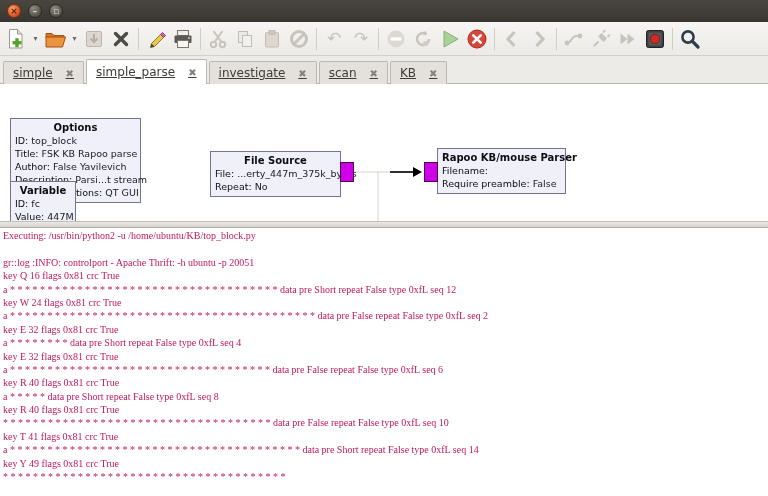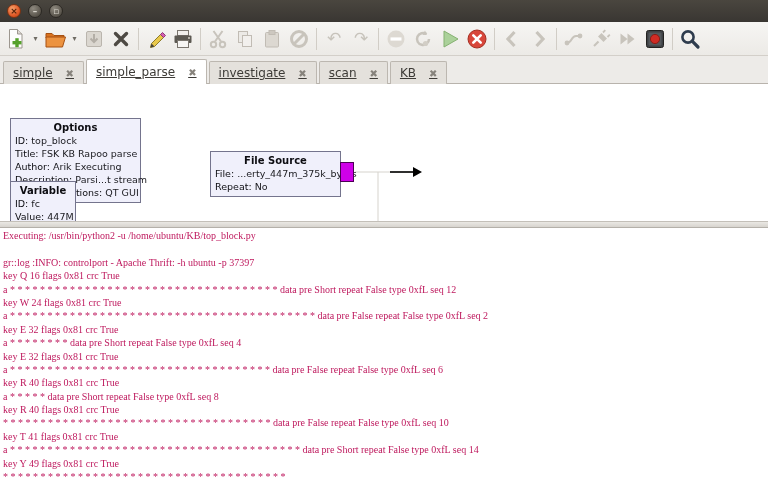--- a/index.html
+++ b/index.html
@@ -265,47 +265,53 @@
       <line x1="355" y1="88" x2="421" y2="88" stroke="#d6d3cd" stroke-width="1"></line>
       <line x1="378" y1="88" x2="378" y2="137" stroke="#d6d3cd" stroke-width="1"></line>
       <line x1="390" y1="88" x2="413" y2="88" stroke="#000" stroke-width="1.6"></line>
       <polygon points="413,83 413,93 422,88" fill="#000"></polygon>
     </svg>
 
     <div class="block" style="left:10px; top:10px; width:131px;margin-top:24px;">
       <div class="btitle">Options</div>
       <div class="bparam"><b>ID:</b> <span>top_block</span></div>
       <div class="bparam"><b>Title:</b> <span>FSK KB Rapoo parse</span></div>
-      <div class="bparam"><b>Author:</b> <span>Arik Executing</span></div>
+      <div class="bparam"><b>Author:</b> <span>False Yavilevich</span></div>
       <div class="bparam"><b>Description:</b> <span>Parsi...t stream</span></div>
       <div class="bparam"><b>Generate Options:</b> <span>QT GUI</span></div>
     </div>
 
     <div class="block" style="left:10px; top:97px; width:66px; height:46px;">
       <div class="btitle">Variable</div>
       <div class="bparam"><b>ID:</b> <span>fc</span></div>
       <div class="bparam"><b>Value:</b> <span>447M</span></div>
     </div>
 
     <div class="block" style="left:210px; top:67px; width:131px; height:46px;">
       <div class="btitle">File Source</div>
       <div class="bparam"><b>File:</b> <span>...erty_447m_375k_bytes</span></div>
       <div class="bparam"><b>Repeat:</b> <span>No</span></div>
       <div class="port" style="right:-14px; top:10px;"></div>
     </div>
 
+    <div class="block" style="left:437px; top:64px; width:129px; height:46px;">
+      <div class="btitle">Rapoo KB/mouse Parser</div>
+      <div class="bparam"><b>Filename:</b> <span></span></div>
+      <div class="bparam"><b>Require preamble:</b> <span>False</span></div>
+      <div class="port" style="left:-14px; top:13px;"></div>
+    </div>
 
   </div>
 
   <div class="splitter"></div>
 
   <div class="console">
       <div class="cline">Executing: /usr/bin/python2 -u /home/ubuntu/KB/top_block.py</div>
       <div class="cline">&nbsp;</div>
-      <div class="cline">gr::log :INFO: controlport - Apache Thrift: -h ubuntu -p 37397</div>
+      <div class="cline">gr::log :INFO: controlport - Apache Thrift: -h ubuntu -p 20051</div>
       <div class="cline">key Q 16 flags 0x81 crc True</div>
       <div class="cline">a * * * * * * * * * * * * * * * * * * * * * * * * * * * * * * * * * * * * data pre Short repeat False type 0xfL seq 12</div>
       <div class="cline">key W 24 flags 0x81 crc True</div>
       <div class="cline">a * * * * * * * * * * * * * * * * * * * * * * * * * * * * * * * * * * * * * * * * * data pre False repeat False type 0xfL seq 2</div>
       <div class="cline">key E 32 flags 0x81 crc True</div>
       <div class="cline">a * * * * * * * * data pre Short repeat False type 0xfL seq 4</div>
       <div class="cline">key E 32 flags 0x81 crc True</div>
       <div class="cline">a * * * * * * * * * * * * * * * * * * * * * * * * * * * * * * * * * * * data pre False repeat False type 0xfL seq 6</div>
       <div class="cline">key R 40 flags 0x81 crc True</div>
       <div class="cline">a * * * * * data pre Short repeat False type 0xfL seq 8</div>

